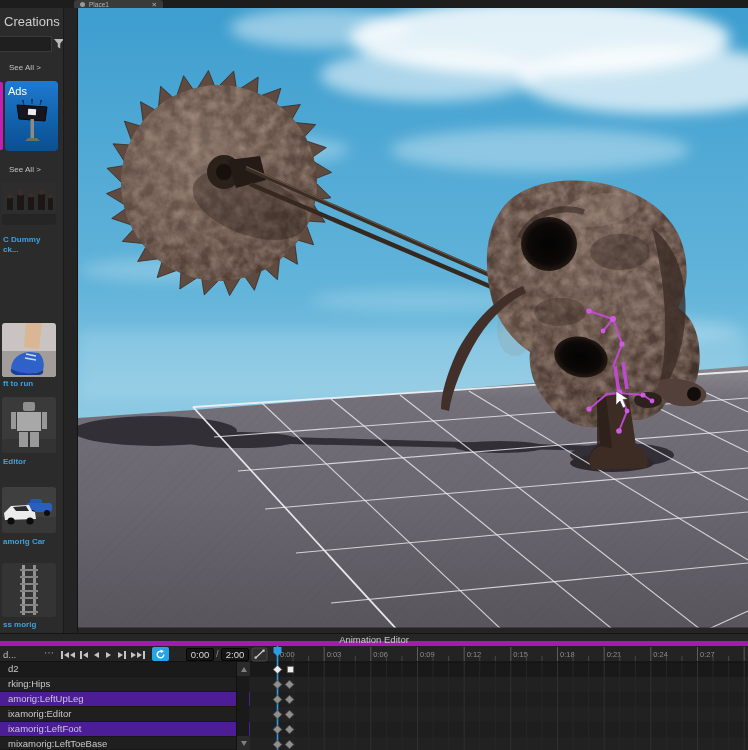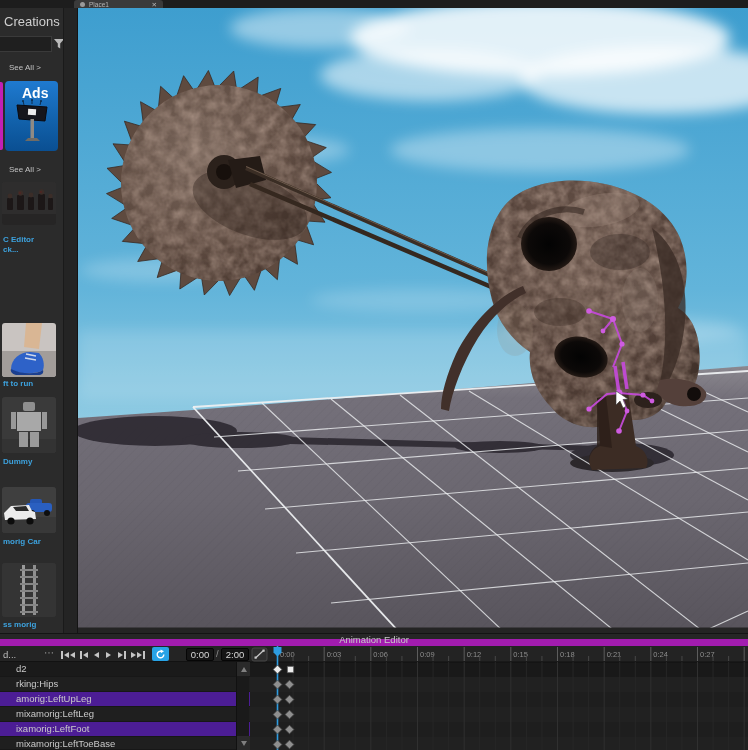--- a/index.html
+++ b/index.html
@@ -16,49 +16,49 @@
   
   .sidebar{position:absolute;left:0;top:8px;width:63px;height:625px;background:#2b2b2b;overflow:hidden}
   .sb-header{position:absolute;left:4px;top:6px;font-size:13px;color:#cfcfcf}
   .sb-search{position:absolute;left:0;top:28px;width:52px;height:16px;background:#1f1f1f;
              border:1px solid #3a3a3a;border-left:none}
   .sb-funnel{position:absolute;left:53px;top:30px;width:12px;height:12px}
   .sb-seeall{position:absolute;left:9px;font-size:8px;color:#c2c2c2}
   .sliver{position:absolute;left:0;top:74px;width:3px;height:68px;background:#c21fb6;border-radius:0 2px 2px 0}
   .ads-card{position:absolute;left:5px;top:73px;width:53px;height:70px;border-radius:4px;
             background:linear-gradient(180deg,#1f7ad0 0%,#1262ac 55%,#0a4f92 100%);overflow:hidden}
-  .ads-label{position:absolute;left:17px;top:4px;color:#fff;font-size:14px;font-weight:bold}
+  .ads-label{position:absolute;left:3px;top:4px;color:#fff;font-size:11px;font-weight:normal}
   .ads-art{position:absolute;left:7px;top:18px}
   .thumb{position:absolute;left:2px;width:54px;background:#353535;border-radius:3px;overflow:hidden}
   .item-label{position:absolute;left:3px;color:#3da2de;font-size:8px;line-height:1.2;font-weight:bold}
   .gap{position:absolute;left:63px;top:8px;width:15px;height:625px;background:#242424;
        border-left:1px solid #1a1a1a;border-right:1px solid #141414}
   
   .viewport{position:absolute;left:78px;top:8px;width:670px;height:625px;background:#6e6a72}
   
   .ae{position:absolute;left:0;top:633px;width:748px;height:117px;background:#1e1e1e}
   .ae-title{position:absolute;left:0;top:0;width:748px;height:13px;background:#262626;
-            border-top:1px solid #141414;border-bottom:7px solid #a21caf;
+            border-top:1px solid #141414;border-bottom:5px solid #a21caf;
             text-align:center;font-size:9.5px;color:#c9c9c9;line-height:12px}
   .ae-body{position:absolute;left:0;top:13px;width:748px;height:104px}
   .ae-left{position:absolute;left:0;top:0;width:250px;height:104px;border-right:1px solid #0f0f0f}
   .ae-controls{position:absolute;left:0;top:0;width:250px;height:16px;background:#242424;border-bottom:1px solid #121212}
   .ae-ctl-name{position:absolute;left:3px;top:3px;font-size:9.5px;color:#bdbdbd}
   .ae-ctl-menu{position:absolute;left:44px;top:1px;font-size:10px;color:#9a9a9a;letter-spacing:1px}
   .tbtn{position:absolute;top:4px;display:flex;gap:1px;align-items:center;height:9px;cursor:default}
   .tl3{width:0;height:0;border-top:3.5px solid transparent;border-bottom:3.5px solid transparent;border-right:5.5px solid #c4c4c4}
   .tr3{width:0;height:0;border-top:3.5px solid transparent;border-bottom:3.5px solid transparent;border-left:5.5px solid #c4c4c4}
   .vb{width:2px;height:8px;background:#c4c4c4}
   .loopbtn{position:absolute;left:152px;top:1px;width:17px;height:14px;background:#27a3e6;border-radius:2px;
            display:flex;align-items:center;justify-content:center}
   .timebox{position:absolute;top:1.5px;width:28px;height:13px;background:#151515;border:1px solid #060606;
            border-radius:2px;color:#d8d8d8;font-size:9.5px;text-align:center;line-height:12px}
   .slash{position:absolute;left:216px;top:2px;color:#8f8f8f;font-size:9.5px}
   .track-row{position:absolute;left:0;width:277px;height:15px;border-bottom:1px solid #171717;
-             font-size:9.5px;color:#c9c9c9;line-height:14px;padding-left:16px;background:#1f1f1f}
+             font-size:9.5px;color:#c9c9c9;line-height:14px;padding-left:8px;background:#1f1f1f}
   .track-row.alt{background:#4c1d95}
   .track-row.summary{background:#1a1a1a}
   .tmenu{position:absolute;right:6px;top:-1px;color:#9a9a9a;letter-spacing:1px;font-size:10px}
   .tadd{position:absolute;right:7px;top:0;color:#b5b5b5;font-size:11px}
   .ae-scroll{position:absolute;right:0;top:16px;width:13px;height:88px;background:#1a1a1a;border-left:1px solid #111}
   .sbtn{position:absolute;left:0;width:13px;height:14px;background:#2a2a2a;display:flex;align-items:center;justify-content:center}
   .arr-up{width:0;height:0;border-left:3.5px solid transparent;border-right:3.5px solid transparent;border-bottom:5px solid #808080}
   .arr-dn{width:0;height:0;border-left:3.5px solid transparent;border-right:3.5px solid transparent;border-top:5px solid #808080}
   .ae-right{position:absolute;left:250px;top:0;width:498px;height:104px}
 </style>
@@ -120,21 +120,21 @@
             <circle cx="39.5" cy="10" r="2.7"></circle>
             <circle cx="48.5" cy="14" r="2.2"></circle>
           </g>
         <g fill="#6b1d1d">
             <circle cx="18" cy="11" r="0.7"></circle>
             <circle cx="39" cy="10" r="0.7"></circle>
           </g>
       </svg>
     </div>
     <div class="item-label" style="top:227px">
-      <div>C Editor</div>
+      <div>C Dummy</div>
       <div>ck...</div>
     </div>
 
     <div class="thumb" style="top:315px;height:54px">
       <svg width="54" height="54" viewBox="0 0 54 54">
         <rect width="54" height="54" fill="#c9c4c1"></rect>
           <rect y="28" width="54" height="26" fill="#a29d9a"></rect>
         <polygon points="24,0 40,0 37,26 22,24" fill="#d9b694"></polygon>
         <path d="M9,46 C9,36 18,29 28,29 L37,30 C41,34 43,41 41,47 C34,52 13,51 9,46 Z" fill="#2e62c8"></path>
         <path d="M9,46 C18,51 34,52 41,47 C42,50 40,52 36,52 L14,52 C10,51 8,48 9,46 Z" fill="#1b3f8f"></path>
@@ -151,39 +151,39 @@
           <rect y="42" width="54" height="14" fill="#333"></rect>
         <rect x="21" y="5" width="12" height="9" rx="2" fill="#8f8f8f"></rect>
         <rect x="15" y="15" width="24" height="19" fill="#a8a8a8"></rect>
         <rect x="9" y="15" width="5" height="17" fill="#989898"></rect>
         <rect x="40" y="15" width="5" height="17" fill="#989898"></rect>
         <rect x="17" y="35" width="9" height="15" fill="#9a9a9a"></rect>
         <rect x="28" y="35" width="9" height="15" fill="#9a9a9a"></rect>
       </svg>
     </div>
     <div class="item-label" style="top:449px">
-      <div>Dummy</div>
+      <div>Editor</div>
     </div>
 
     <div class="thumb" style="top:479px;height:46px">
       <svg width="54" height="46" viewBox="0 0 54 46">
         <rect width="54" height="46" fill="#3f3f3f"></rect>
           <rect y="30" width="54" height="16" fill="#383838"></rect>
         <rect x="28" y="12" width="12" height="6" rx="2" fill="#2456b4"></rect>
         <rect x="24" y="16" width="26" height="9" rx="3" fill="#2a5fc0"></rect>
         <circle cx="30" cy="26" r="3" fill="#0e0e0e"></circle>
           <circle cx="45" cy="26" r="3" fill="#0e0e0e"></circle>
         <path d="M9,19 L27,18 L30,24 L33,25 L34,32 L3,33 L2,26 Z" fill="#ececec"></path>
         <path d="M11,20 L24,19 L27,24 L14,24 Z" fill="#2a2a2a"></path>
         <circle cx="9" cy="34" r="3.6" fill="#0c0c0c"></circle>
           <circle cx="28" cy="34" r="3.6" fill="#0c0c0c"></circle>
       </svg>
     </div>
     <div class="item-label" style="top:529px">
-      <div>morig Car</div>
+      <div>amorig Car</div>
     </div>
 
     <div class="thumb" style="top:555px;height:54px">
       <svg width="54" height="54" viewBox="0 0 54 54">
         <rect width="54" height="54" fill="#343434"></rect>
         <rect x="20" y="2" width="3" height="50" fill="#9a9a9a"></rect>
         <rect x="31" y="2" width="3" height="50" fill="#8f8f8f"></rect>
         <g fill="#858585">
             <rect x="18" y="6" width="18" height="2"></rect>
             <rect x="18" y="13" width="18" height="2"></rect>
@@ -407,21 +407,21 @@
         </div>
         <div class="track-row" style="top:31px">
           <span>rking:Hips</span>
           <span class="tmenu">⋯</span>
         </div>
         <div class="track-row alt" style="top:46px">
           <span>amorig:LeftUpLeg</span>
           <span class="tmenu">⋯</span>
         </div>
         <div class="track-row" style="top:61px">
-          <span>mixamorig:LeftLeg</span>
+          <span>ixamorig:Editor</span>
           <span class="tmenu">⋯</span>
         </div>
         <div class="track-row alt" style="top:76px">
           <span>ixamorig:LeftFoot</span>
           <span class="tmenu">⋯</span>
         </div>
         <div class="track-row" style="top:91px;height:13px">
           <span>mixamorig:LeftToeBase</span>
           <span class="tmenu">⋯</span>
         </div>

